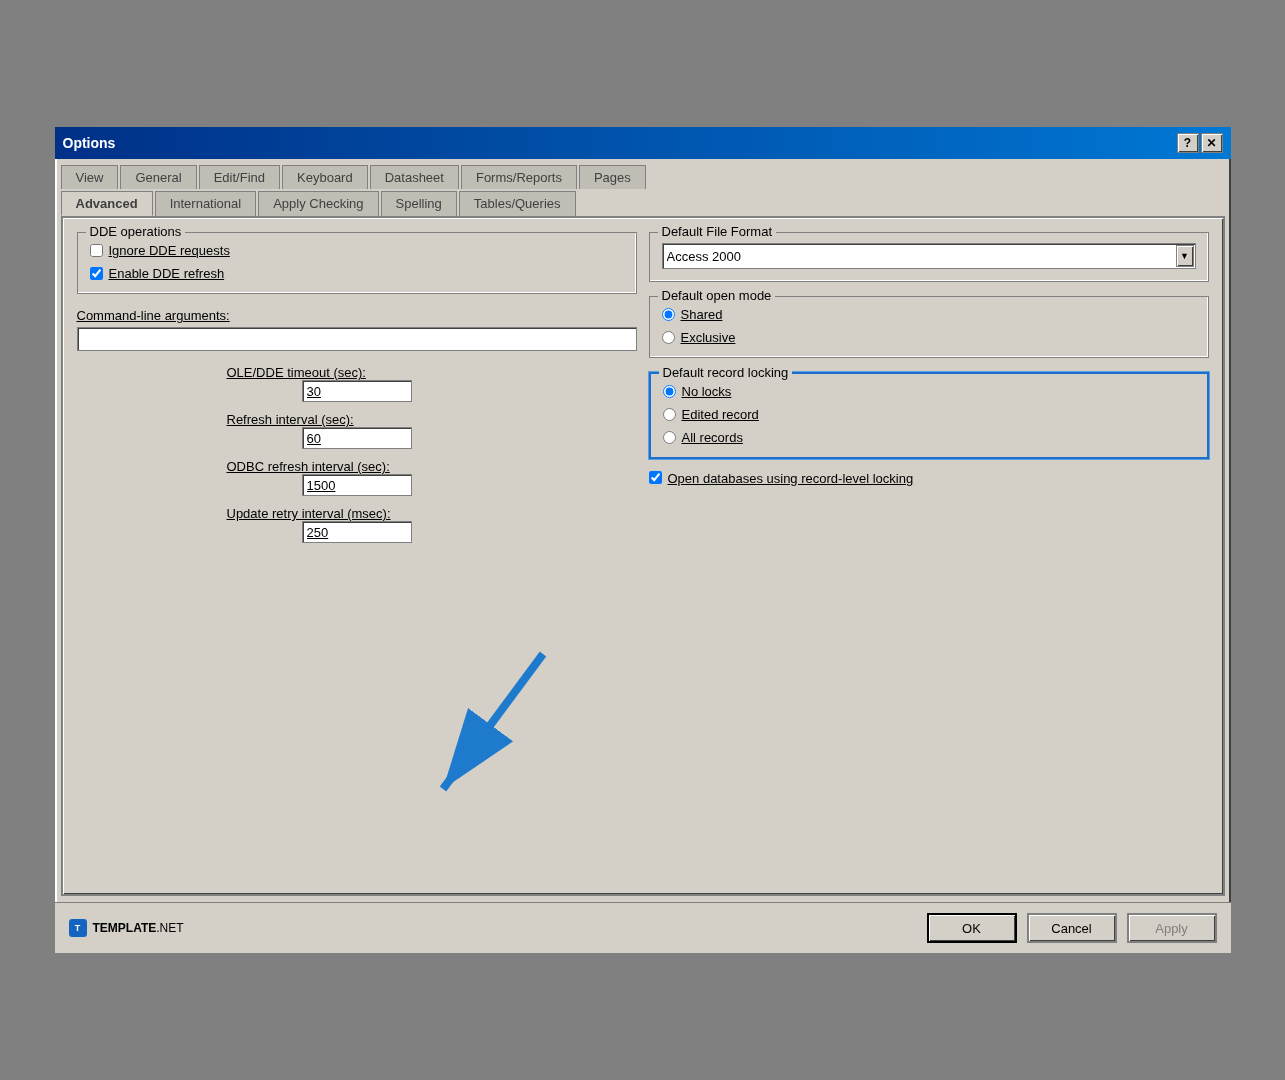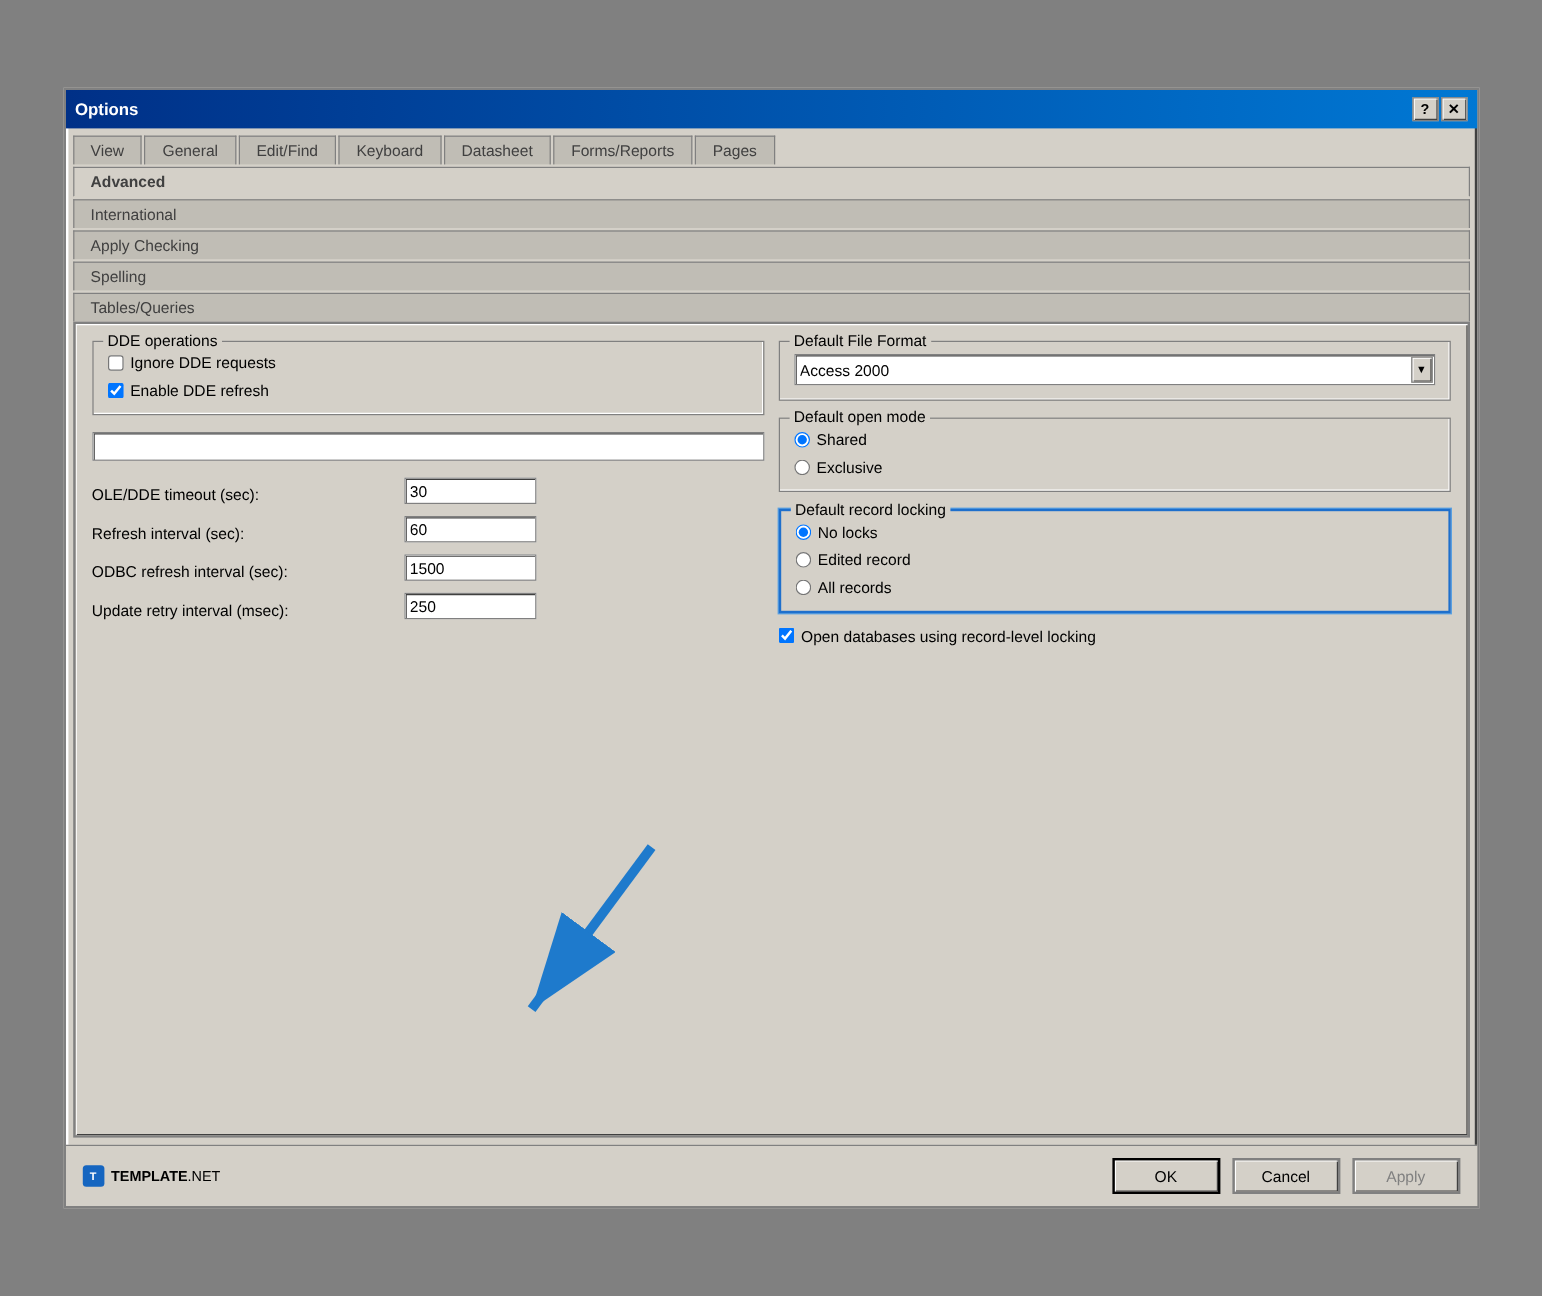--- a/index.html
+++ b/index.html
@@ -52,21 +52,20 @@
       color: #000;
       font-weight: bold;
     }
     .tabs-row1, .tabs-row2 {
       display: flex;
       padding: 6px 6px 0 6px;
       gap: 2px;
     }
     .tabs-row2 {
       padding-top: 2px;
-      flex-direction: column;
     }
     .tab {
       padding: 4px 14px;
       background: #c0bdb5;
       border: 1px solid #808080;
       border-bottom: none;
       cursor: pointer;
       font-size: 13px;
       color: #404040;
       position: relative;
@@ -82,20 +81,21 @@
       background: #d4d0c8;
       border: 2px solid #808080;
       box-shadow: 1px 1px 0 #fff inset, -1px -1px 0 #404040 inset;
       padding: 14px;
       min-height: 680px;
       position: relative;
     }
     .two-col {
       display: flex;
       gap: 12px;
+      text-decoration: underline;
     }
     .left-col {
       flex: 1;
     }
     .right-col {
       flex: 1;
     }
     .group-box {
       border: 1px solid #808080;
       box-shadow: -1px -1px 0 #fff inset;
@@ -118,22 +118,23 @@
       margin-bottom: 8px;
     }
     .checkbox-row:last-child { margin-bottom: 0; }
     input[type="checkbox"] {
       width: 13px;
       height: 13px;
       cursor: pointer;
     }
     .field-row {
       display: flex;
-      align-items: flex-end;
+      align-items: center;
       margin-bottom: 10px;
+      flex-direction: column;
     }
     .field-label {
       width: 260px;
       font-size: 13px;
     }
     .field-input {
       width: 110px;
       border: 1px solid #808080;
       box-shadow: 1px 1px 0 #404040 inset, -1px -1px 0 #fff inset;
       background: white;
@@ -325,20 +326,21 @@
             <input type="checkbox" id="ignore-dde" style="">
             <label for="ignore-dde">Ignore DDE requests</label>
           </div>
           <div class="checkbox-row">
             <input type="checkbox" id="enable-dde" checked="" style="">
             <label for="enable-dde">Enable DDE refresh</label>
           </div>
         </div>
 
         <div>
+          <div class="cmd-label">Command-line arguments:</div>
           <input type="text" class="cmd-input" value="" style="">
         </div>
 
         <div class="field-row">
           <span class="field-label">OLE/DDE timeout (sec):</span>
           <input type="text" class="field-input" value="30" style="">
         </div>
         <div class="field-row">
           <span class="field-label">Refresh interval (sec):</span>
           <input type="text" class="field-input" value="60" style="">

